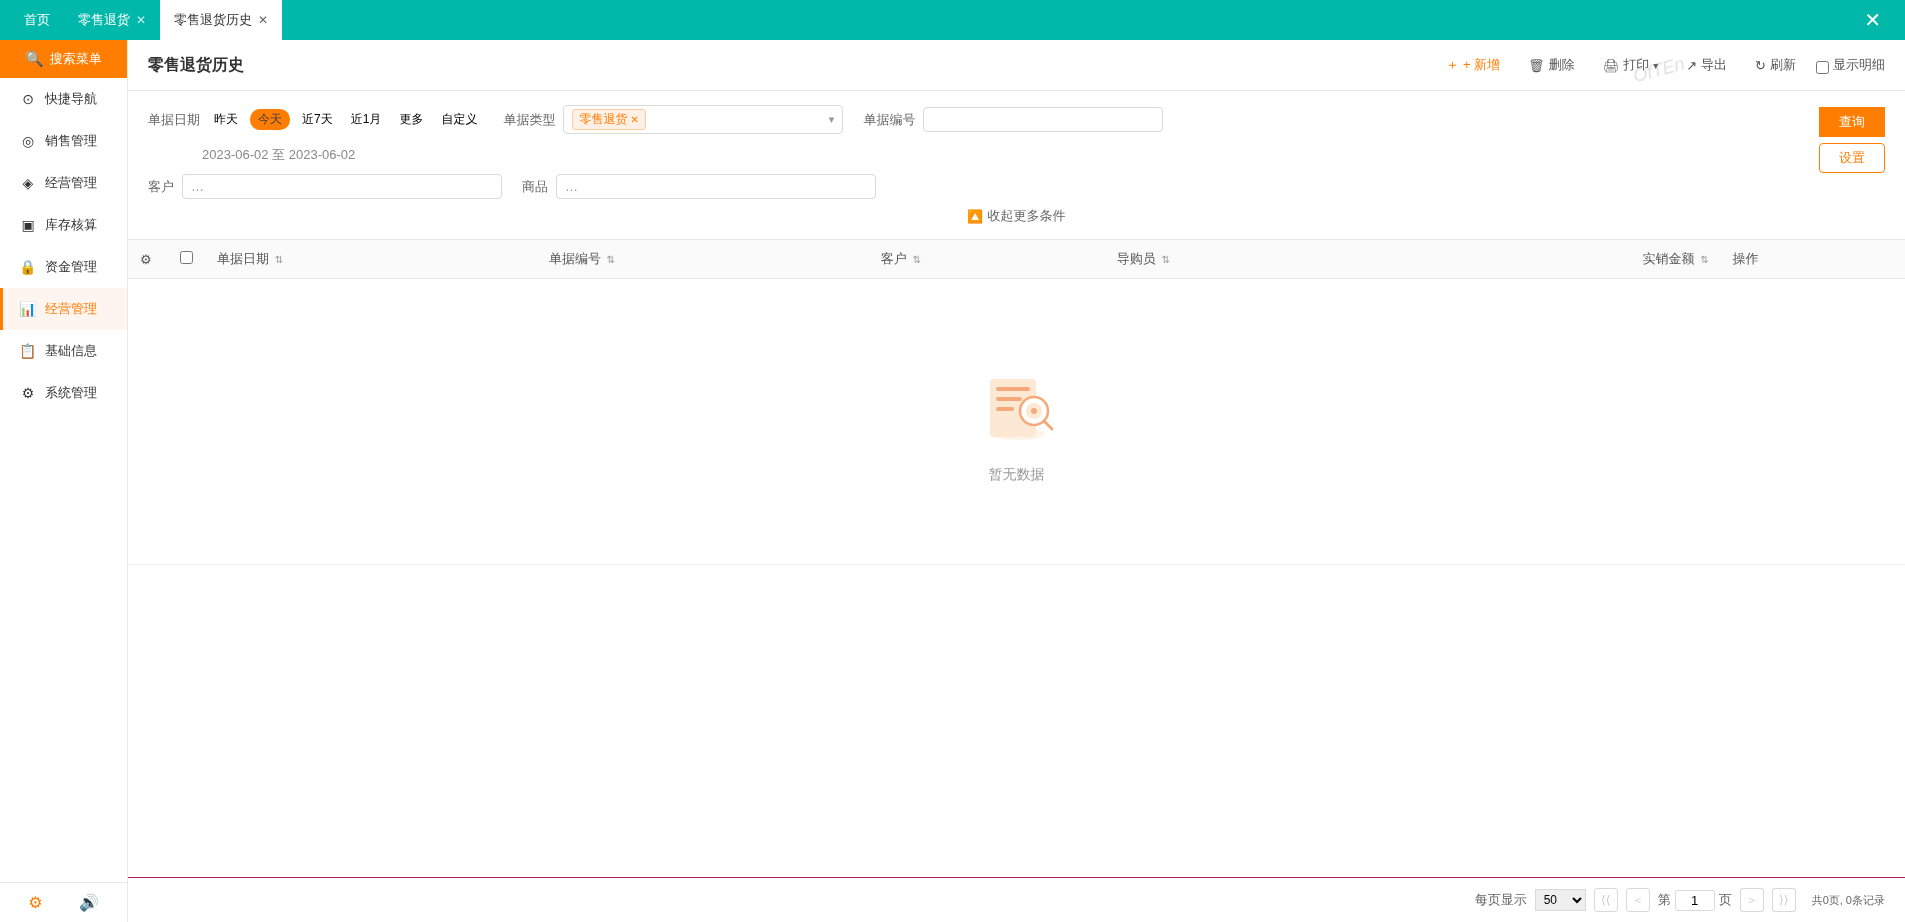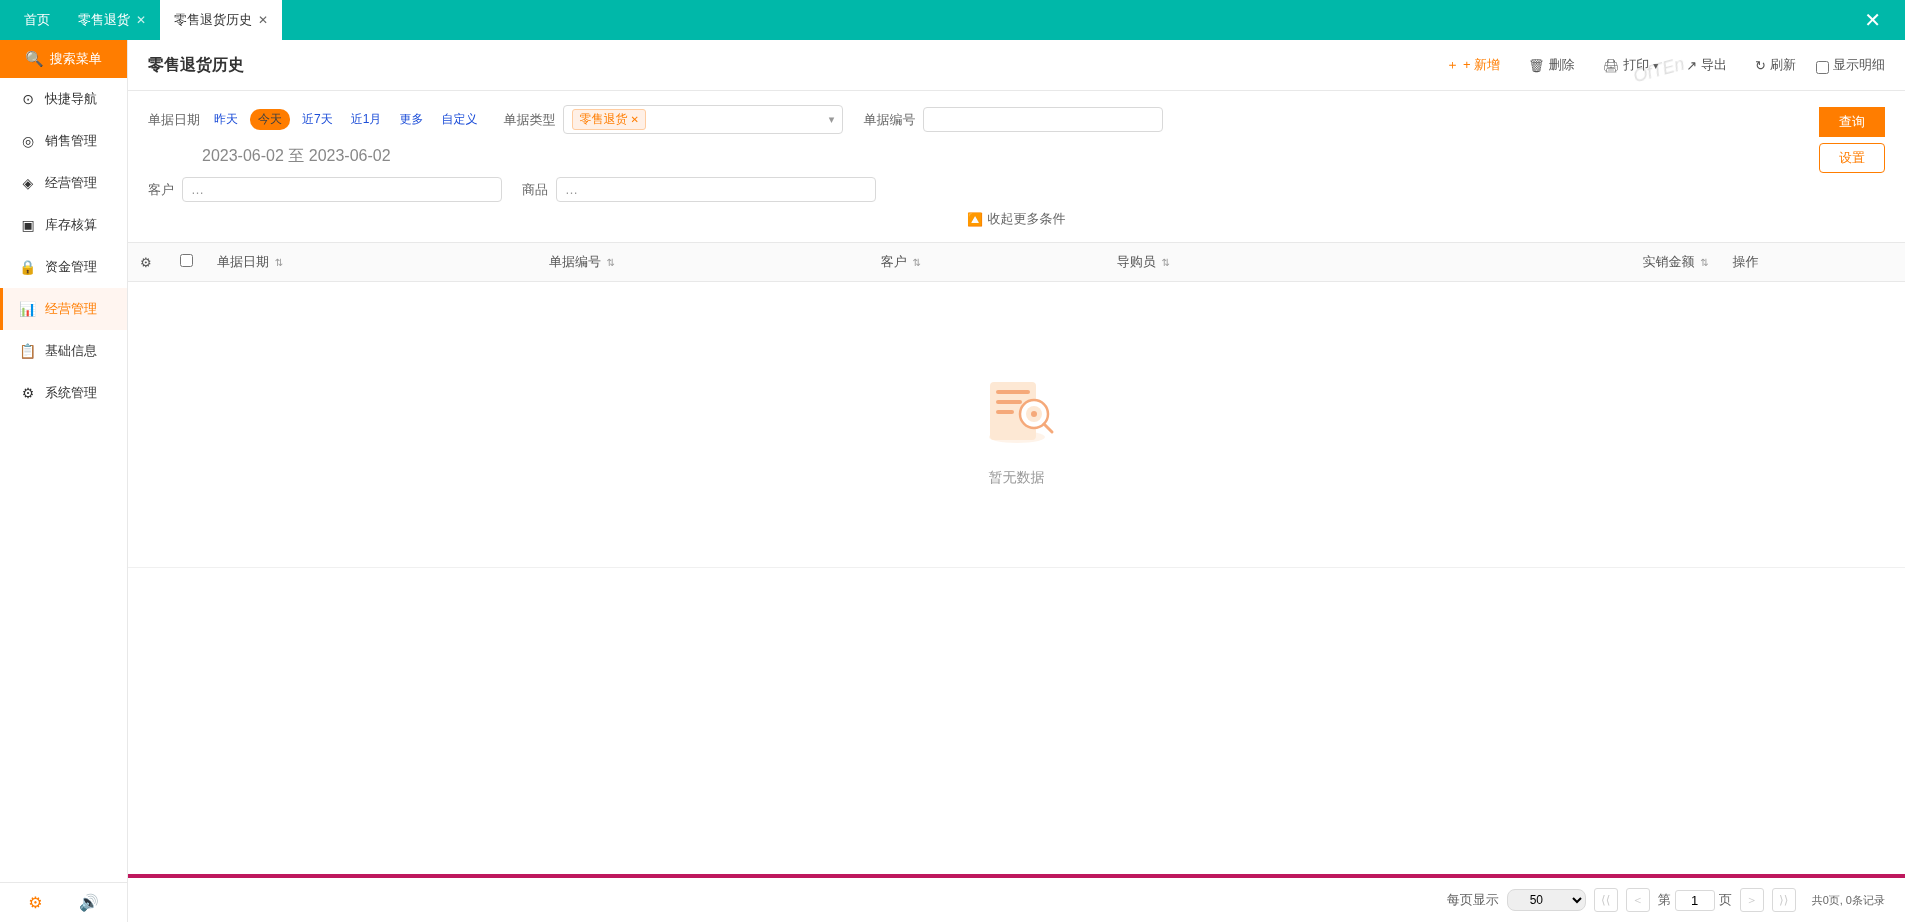--- a/index.html
+++ b/index.html
@@ -40,45 +40,45 @@
     .checkbox-label { display: flex; align-items: flex-end; gap: 4px; font-size: 13px; color: #555; }
     .checkbox-label input { cursor: pointer; }
 
     
     .filter-area { background: #fff; padding: 14px 20px; border-bottom: 1px solid #e8e8e8; flex-shrink: 0; }
     .filter-row { display: flex; align-items: center; gap: 20px; margin-bottom: 12px; flex-wrap: wrap; }
     .filter-row:last-child { margin-bottom: 0; }
     .filter-item { display: flex; align-items: center; gap: 8px; }
     .filter-label { color: #666; font-size: 13px; white-space: nowrap; }
     .date-options { display: flex; align-items: center; gap: 6px; }
-    .date-opt { font-size: 12px; color: #1d4ed8; cursor: pointer; padding: 2px 6px; border-radius: 3px; }
+    .date-opt { font-size: 12px; color: #000000; cursor: pointer; padding: 2px 6px; border-radius: 3px; }
     .date-opt.active { background: #ff7d00; color: #404040; border-radius: 10px; padding: 2px 8px; }
-    .date-range { font-size: 16px; color: #888; margin-top: 2px; }
+    .date-range { font-size: 13px; color: #888; margin-top: 2px; }
     .tag-select { display: flex; align-items: center; border: 1px solid #d9d9d9; border-radius: 4px; padding: 3px 8px; min-width: 220px; background: #fff; cursor: pointer; }
     .tag-item { background: #fff0e6; color: #ff7d00; border: 1px solid #ffcca0; border-radius: 3px; padding: 1px 6px; font-size: 12px; display: flex; align-items: center; gap: 3px; }
     .tag-item .remove { cursor: pointer; color: #ff7d00; font-size: 10px; }
     .tag-select-arrow { margin-left: auto; color: #999; font-size: 11px; }
     .text-input { border: 1px solid #d9d9d9; border-radius: 4px; padding: 4px 8px; font-size: 13px; width: 200px; outline: none; color: #333; }
     .ellipsis-input { border: 1px solid #d9d9d9; border-radius: 4px; padding: 4px 8px; font-size: 13px; width: 300px; color: #999; cursor: pointer; background: #fff; }
     .collapse-btn { display: flex; align-items: center; gap: 4px; color: #666; font-size: 13px; cursor: pointer; margin: 0 auto; }
 
     
     .table-container { flex: 1; overflow: auto; background: #fff; margin: 0; }
     .data-table { width: 100%; border-collapse: collapse; font-size: 13px; }
     .data-table th { background: #fafafa; padding: 10px 12px; text-align: left; font-weight: 500; color: #555; border-bottom: 1px solid #e8e8e8; white-space: nowrap; position: sticky; top: 0; z-index: 2; }
     .data-table th .sort-icon { font-size: 10px; color: #999; margin-left: 2px; }
     .data-table td { padding: 10px 12px; border-bottom: 1px solid #f0f0f0; color: #333; }
     .th-settings { width: 40px; text-align: center; }
     .th-check { width: 36px; text-align: center; }
     .empty-state { display: flex; flex-direction: column; align-items: center; justify-content: center; padding: 80px 0; color: #999; font-size: 14px; }
 
     
-    .pagination { background: #fff; border-top: 4px solid #be185d; padding: 10px 20px; display: flex; align-items: center; justify-content: flex-end; gap: 8px; flex-shrink: 0; }
+    .pagination { background: #fff; border-top: 1px solid #be185d; padding: 10px 20px; display: flex; align-items: center; justify-content: flex-end; gap: 8px; flex-shrink: 0; }
     .page-size-label { font-size: 13px; color: #666; }
-    .page-size-select { border: 1px solid #d9d9d9; border-radius: 8px; padding: 2px 18px; font-size: 12px; cursor: pointer; }
+    .page-size-select { border: 1px solid #d9d9d9; border-radius: 0; padding: 2px 4px; font-size: 12px; cursor: pointer; }
     .page-nav-btn { width: 24px; height: 24px; display: flex; align-items: center; justify-content: center; border: 1px solid #d9d9d9; border-radius: 3px; cursor: pointer; color: #666; font-size: 12px; background: #fff; }
     .page-nav-btn.disabled { color: #ccc; cursor: not-allowed; }
     .page-info { font-size: 13px; color: #666; display: flex; align-items: center; gap: 4px; }
     .page-input { width: 40px; border: 1px solid #d9d9d9; border-radius: 3px; padding: 2px 4px; text-align: center; font-size: 13px; }
     .total-info { font-size: 11px; color: #666; margin-left: 8px; }
 
     
     .query-btn { background: #ff7d00; color: #fff; border: none; border-radius: 0; padding: 6px 20px; font-size: 13px; cursor: pointer; }
     .settings-btn { background: #fff; color: #ff7d00; border: 1px solid #ff7d00; border-radius: 4px; padding: 5px 16px; font-size: 13px; cursor: pointer; }
 

